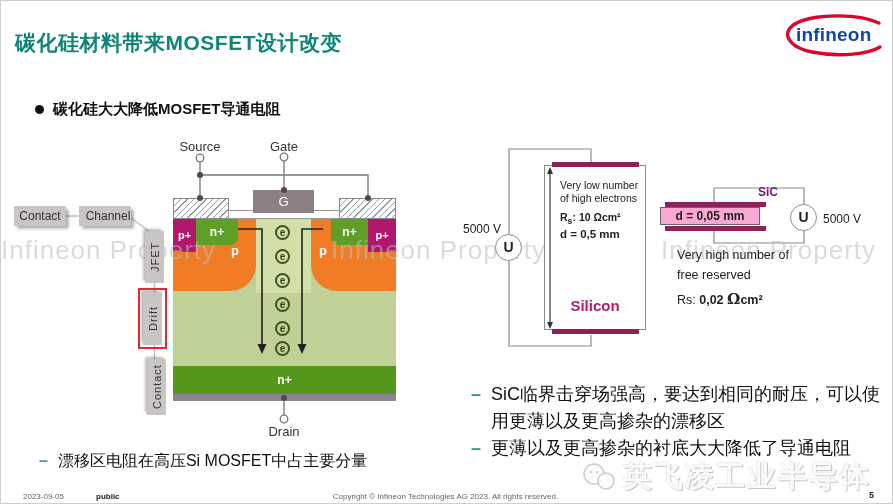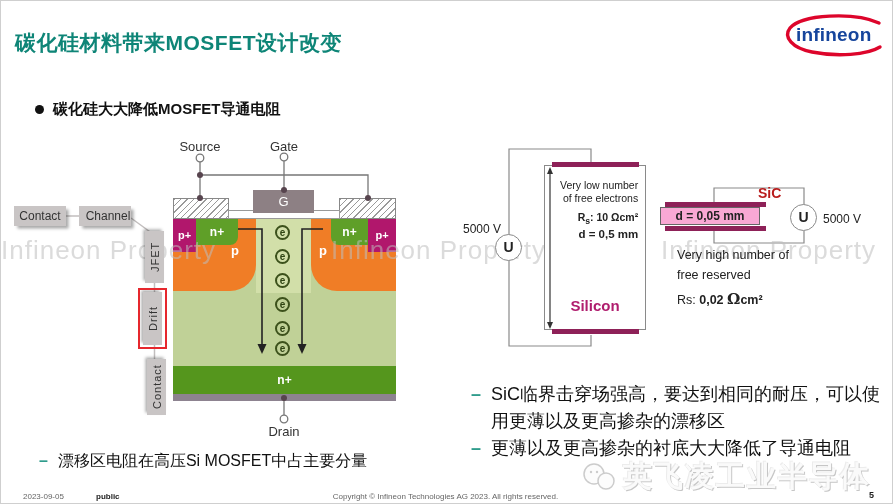--- a/index.html
+++ b/index.html
@@ -36,26 +36,26 @@
   .ecirc { width:15px; height:15px; border:2px solid #3c511b; border-radius:50%;
            color:#2f4413; font-size:10px; font-weight:bold; text-align:center; line-height:11px; z-index:4; }
   .svg-layer { left:0; top:0; z-index:5; pointer-events:none; }
 
   
   .ucircle { width:27px; height:27px; border-radius:50%; background:#fff; border:1.5px solid #8a8a8a;
              text-align:center; line-height:25px; font-weight:bold; font-size:14px; color:#222; z-index:7; }
   .volt { font-size:12px; color:#222; z-index:7; }
   .si-box { left:543px; top:164px; width:102px; height:165px; background:#fff; border:1px solid #8a8a8a; z-index:6; }
   .bar { background:#8e2158; z-index:7; }
-  .si-text { position:absolute; left:15px; top:13px; font-size:10.5px; color:#222; line-height:13px;text-align:right; }
+  .si-text { position:absolute; left:15px; top:13px; font-size:10.5px; color:#222; line-height:13px; }
   .rs-line { margin-top:6px;font-weight:bold; }
   .d-line { font-weight:bold; font-size:11.5px; }
   .material-si { position:absolute; left:0; right:0; top:131px; text-align:center;
                  color:#b01e6e; font-weight:bold; font-size:15px; }
-  .sic-label { left:757px; top:184px; font-size:14px; font-weight:bold; color:#b91c1c; z-index:7; }
+  .sic-label { left:757px; top:184px; font-size:12px; font-weight:bold; color:#701a75; z-index:7; }
   .sic-box { left:659px; top:206px; width:100px; height:18px; background:#f9a8d4; border:1px solid #666;
              text-align:center; font-size:12px; font-weight:bold; color:#222; line-height:16px; z-index:7; }
   .sic-note { font-size:12.5px; color:#222; z-index:7; }
   .omega { font-family:"DejaVu Serif",serif; font-size:15px; font-weight:bold; }
 
   
   .rb-wrap { left:470px; top:380px; width:414px; }
   .rb { display:flex; gap:10px; font-size:18px; color:#111; line-height:27px; }
   .dash { color:#2f9c8c; font-weight:bold; flex:0 0 auto; }
   .bl-bullet { left:38px; top:449px; display:flex; gap:10px; font-size:16px; color:#111; line-height:22px; }
@@ -174,21 +174,21 @@
 
   <div class="abs bar" style="left:551px; top:161px; width:87px; height:5px;"></div>
   <div class="abs si-box">
     <svg width="10" height="162" style="position:absolute; left:1px; top:1px;">
       <line x1="4" y1="4" x2="4" y2="158" stroke="#333" stroke-width="1.2"></line>
       <polygon points="4,0 1,7 7,7" fill="#333"></polygon>
       <polygon points="4,162 1,155 7,155" fill="#333"></polygon>
     </svg>
     <div class="si-text">
       <div>Very low number</div>
-      <div>of free electrons</div>
+      <div>of high electrons</div>
       <div class="rs-line"><span>R</span><sub>s</sub><span>: </span><b>10 Ωcm²</b></div>
       <div class="d-line">d = 0,5 mm</div>
     </div>
     <div class="material-si">Silicon</div>
   </div>
   <div class="abs bar" style="left:551px; top:328px; width:87px; height:5px;"></div>
 
   <div class="abs sic-label">SiC</div>
   <div class="abs bar" style="left:664px; top:201px; width:101px; height:5px;"></div>
   <div class="abs sic-box">d = 0,05 mm</div>

